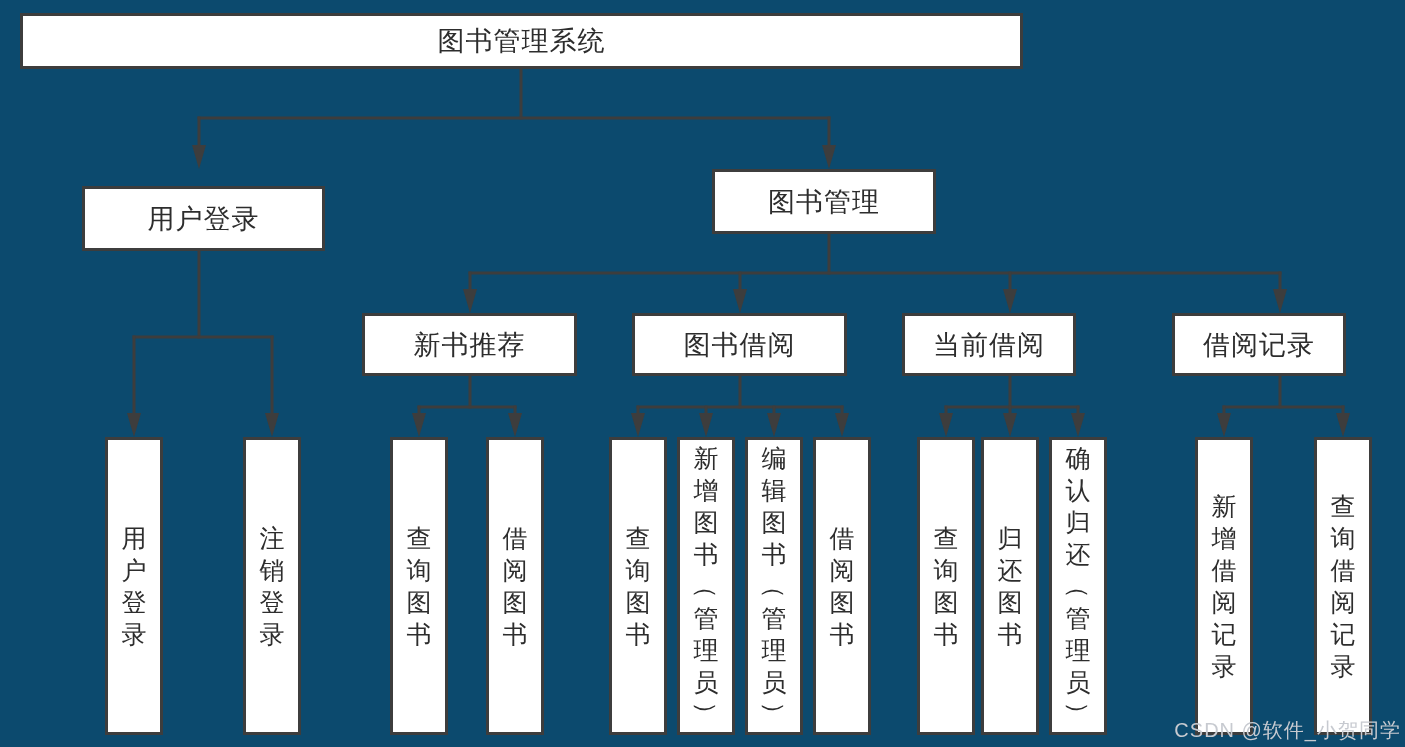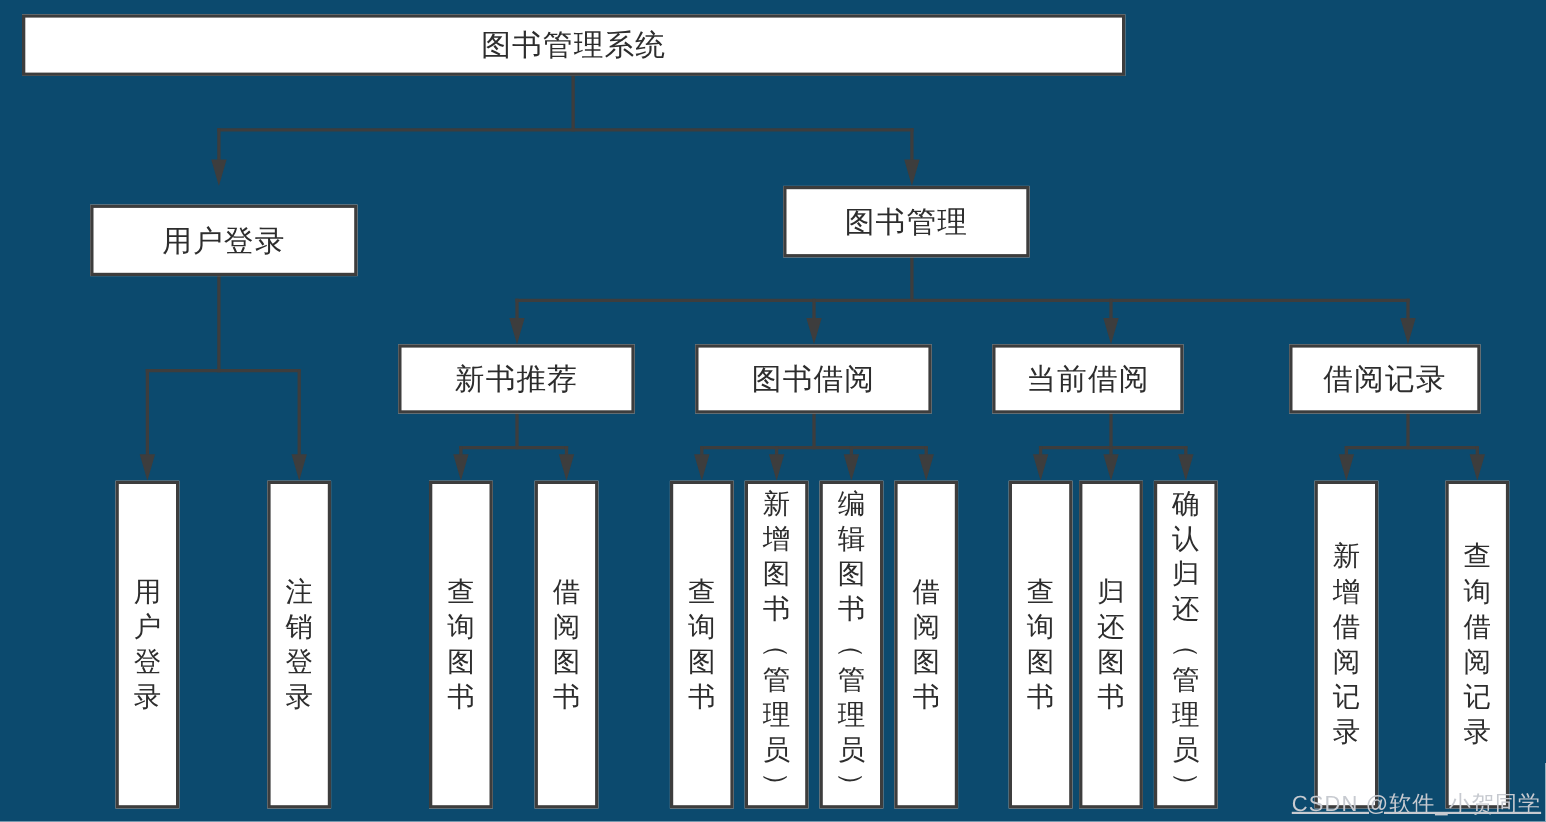--- a/index.html
+++ b/index.html
@@ -46,21 +46,20 @@
     text-align:center;
   }
   .v-char.rot{transform:rotate(90deg);}
   .watermark{
     position:absolute;
     right:4px;top:717px;
     font-size:20px;
     color:#c7cad0;
     letter-spacing:1px;
     white-space:nowrap;
-    text-decoration:underline;
   }
 </style>
 </head>
 <body>
 
 <div class="canvas">
 
   <svg class="connectors" width="1405" height="747" viewBox="0 0 1405 747">
 
     <line x1="521" y1="69" x2="521" y2="118"></line>

